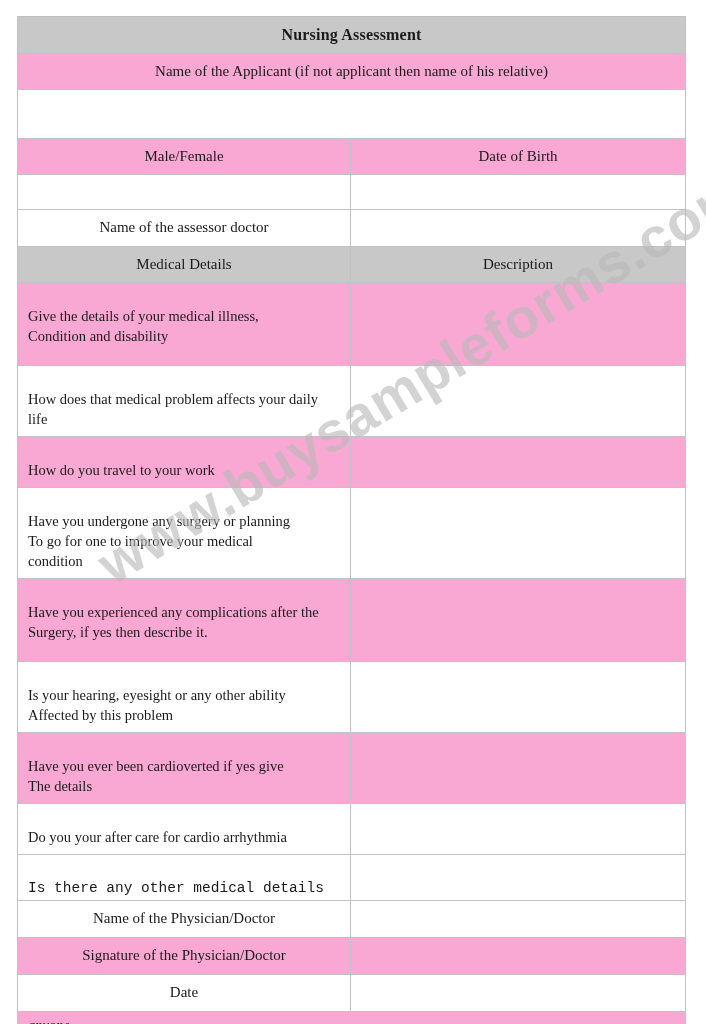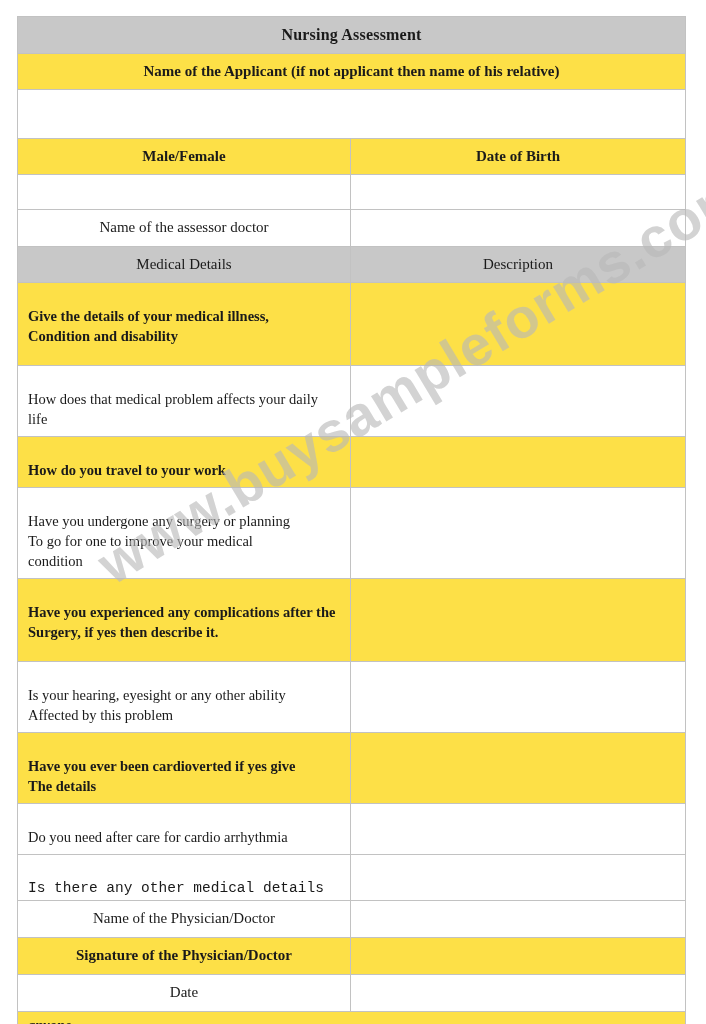--- a/index.html
+++ b/index.html
@@ -59,21 +59,21 @@
   #signature-table { top: 900px; border-radius: 20px; }
 
   .form-table td {
     border: 1px solid #c2c2c2;
     padding: 0;
     vertical-align: top;
   }
 
   
   .sh-head   { background: #c8c8c8; margin-top: 36px; }   
-  .sh-light  { background: #fde047; font-weight: bold; }   
+  .sh-light  { background: #f9a8d4; }   
   .sh-white  { background: #ffffff; }   
 
   
   .cell-text {
     display: block;
     font-size: 14.5px;
     line-height: 1.38;
     padding: 7px 10px 7px 10px;
   }
   .t-left   { text-align: left; margin-top: 16px; }
@@ -238,21 +238,21 @@
           <span class="cell-text t-left" style="min-height:39px; white-space:pre-line;">Have you ever been cardioverted if yes give
 The details</span>
         </td>
         <td class="sh-light">
           <span class="cell-text blank"></span>
         </td>
       </tr>
 
       <tr>
         <td class="sh-white">
-          <span class="cell-text t-left" style="min-height:19px; white-space:pre-line;">Do you need after care for cardio arrhythmia</span>
+          <span class="cell-text t-left" style="min-height:19px; white-space:pre-line;">Do you your after care for cardio arrhythmia</span>
         </td>
         <td class="sh-white">
           <span class="cell-text blank"></span>
         </td>
       </tr>
 
       <tr>
         <td class="sh-white">
           <span class="cell-text t-left" style="min-height:72px; white-space:pre-line;font-family:Liberation Mono, monospace;">Is there any other medical details which need to be
 Explained for this job or for the insurer to decide your

